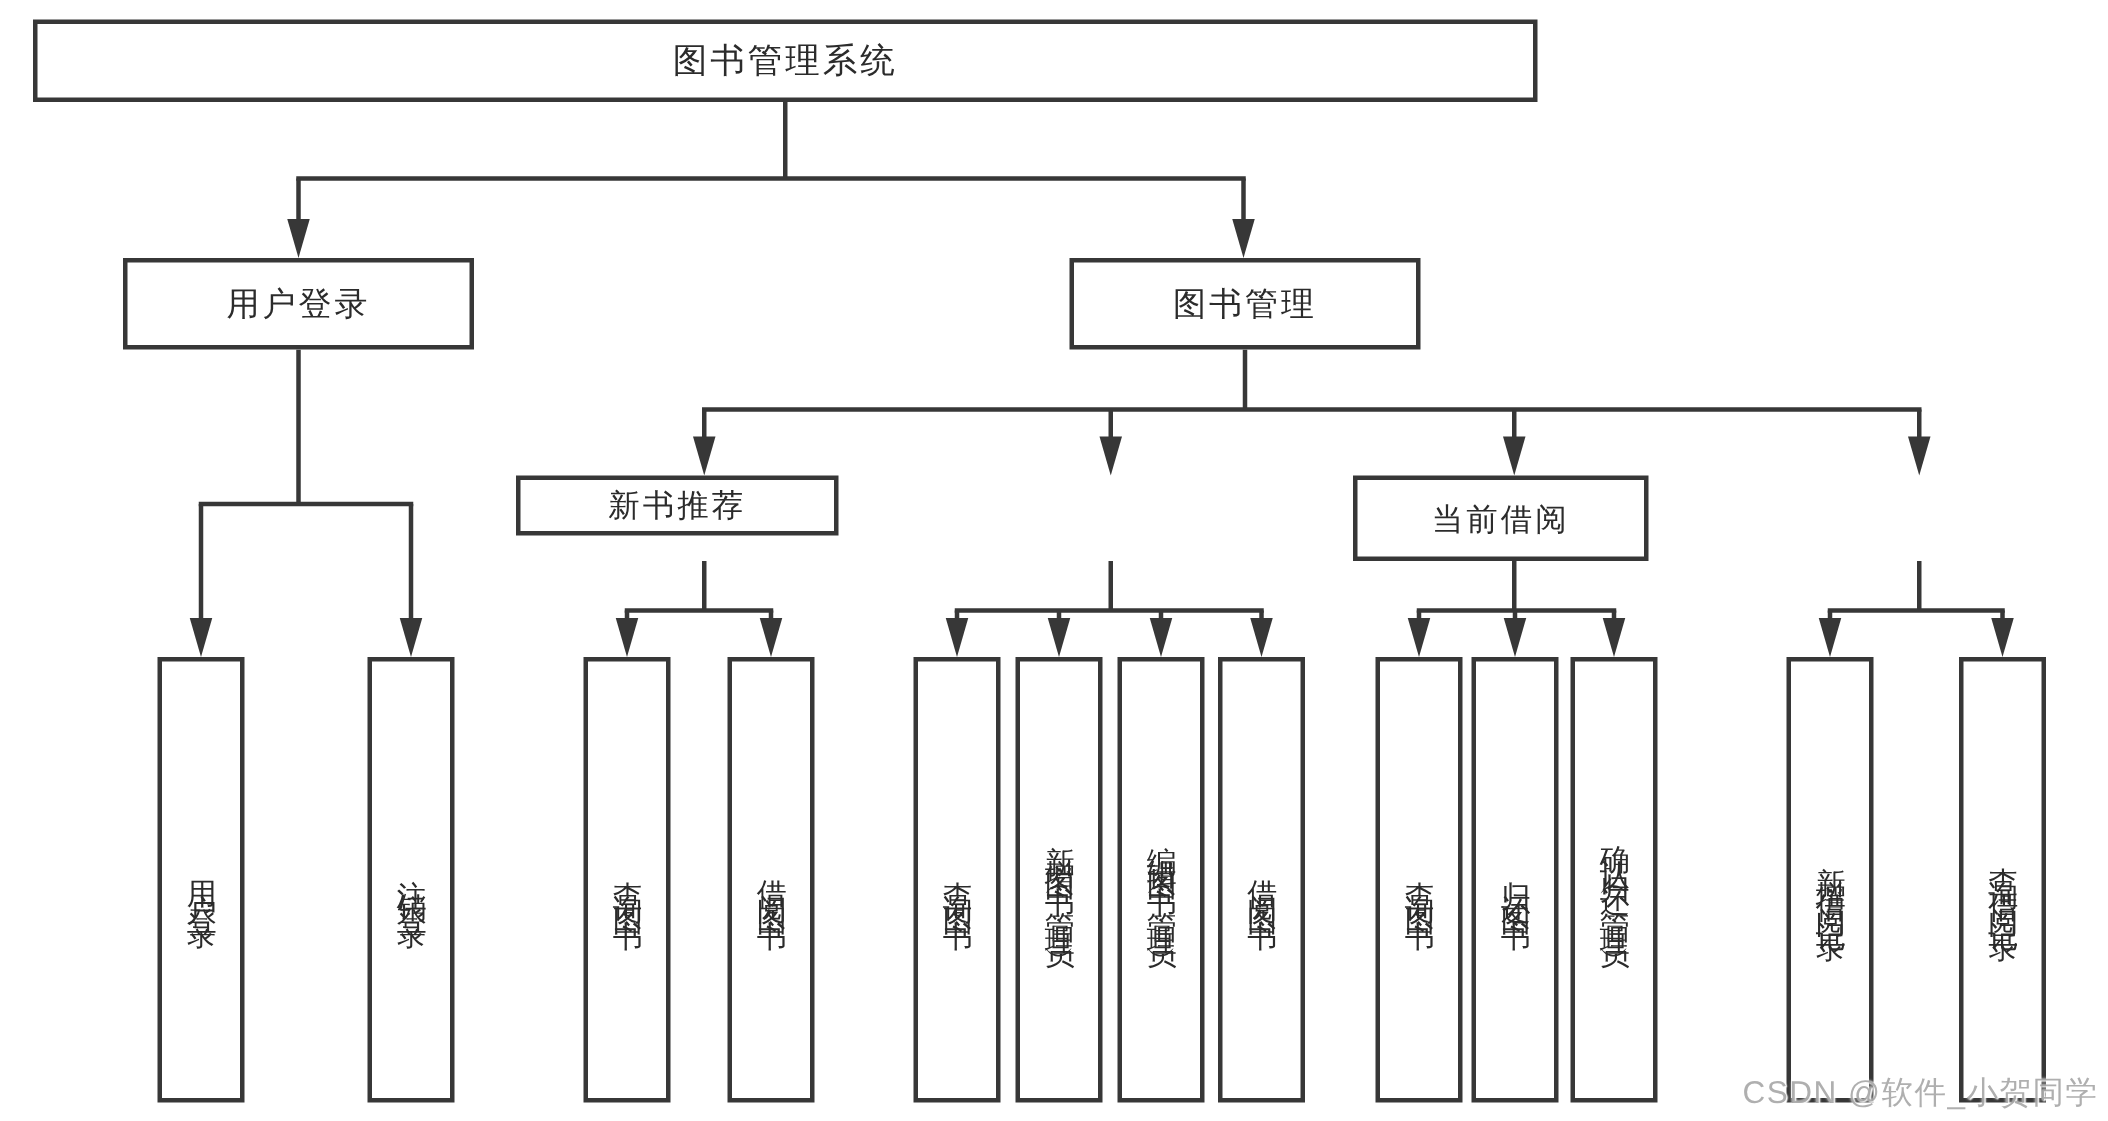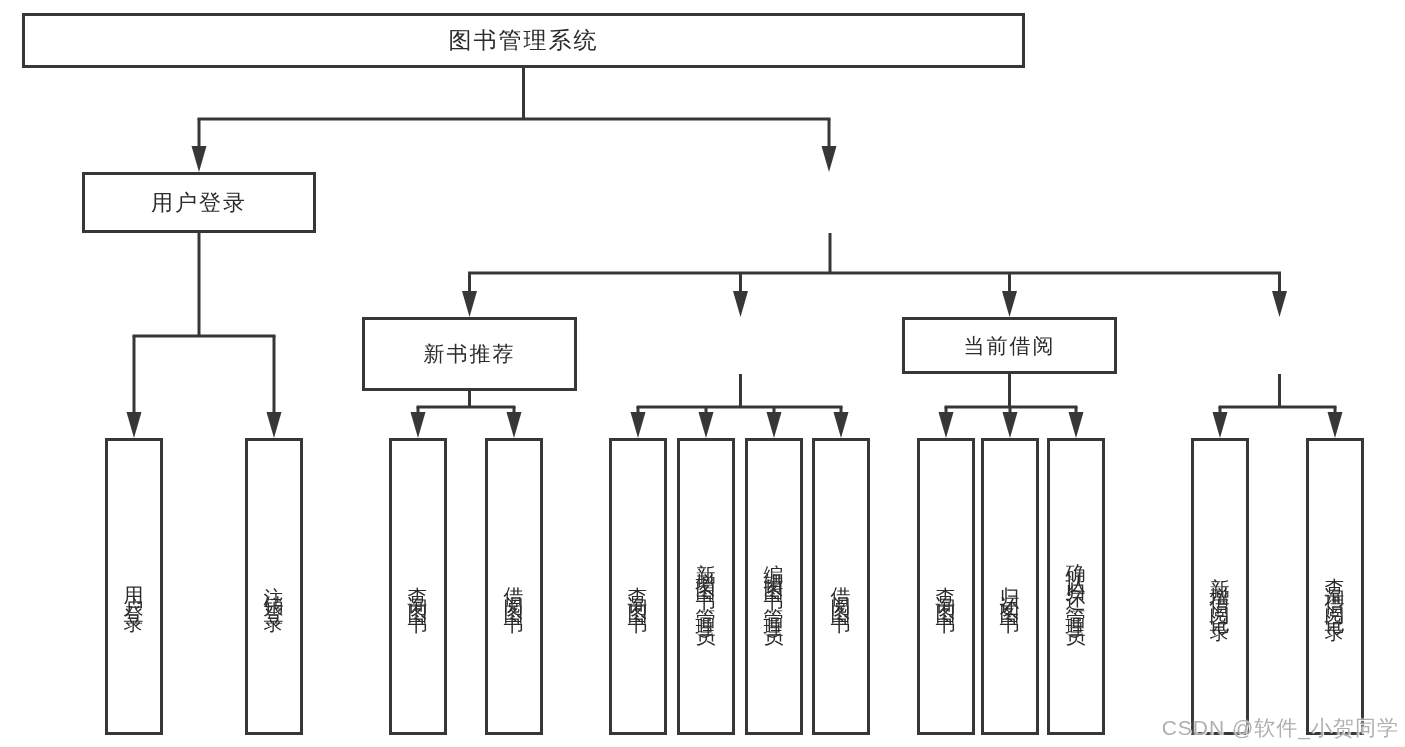--- a/index.html
+++ b/index.html
@@ -86,25 +86,28 @@
       <polygon points="1335,438 1327.5,412 1342.5,412" fill="#373737"></polygon>
     </svg>
 
   <div class="node h1" style="left:22px;top:13px;width:1003px;height:55px;">
     <span>图书管理系统</span>
   </div>
 
   <div class="node h2" style="left:82px;top:172px;width:234px;height:61px;">
     <span>用户登录</span>
   </div>
+  <div class="node h2" style="left:713px;top:172px;width:234px;height:61px;">
+    <span>图书管理</span>
+  </div>
 
-  <div class="node h3" style="left:362px;top:317px;width:215px;height:74px;">
+  <div class="node h3" style="left:344px;top:317px;width:215px;height:40px;">
     <span>新书推荐</span>
   </div>
-  <div class="node h3" style="left:902px;top:317px;width:215px;height:57px;">
+  <div class="node h3" style="left:902px;top:317px;width:197px;height:57px;">
     <span>当前借阅</span>
   </div>
 
   <div class="node vnode" style="left:105px;top:438px;width:58px;height:297px;">
     <span>用户登录</span>
   </div>
   <div class="node vnode" style="left:245px;top:438px;width:58px;height:297px;">
     <span>注销登录</span>
   </div>
 

